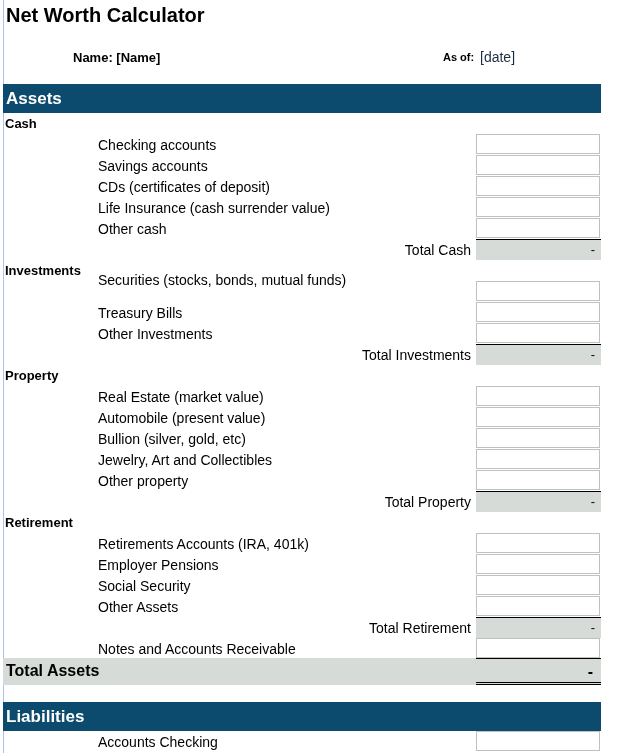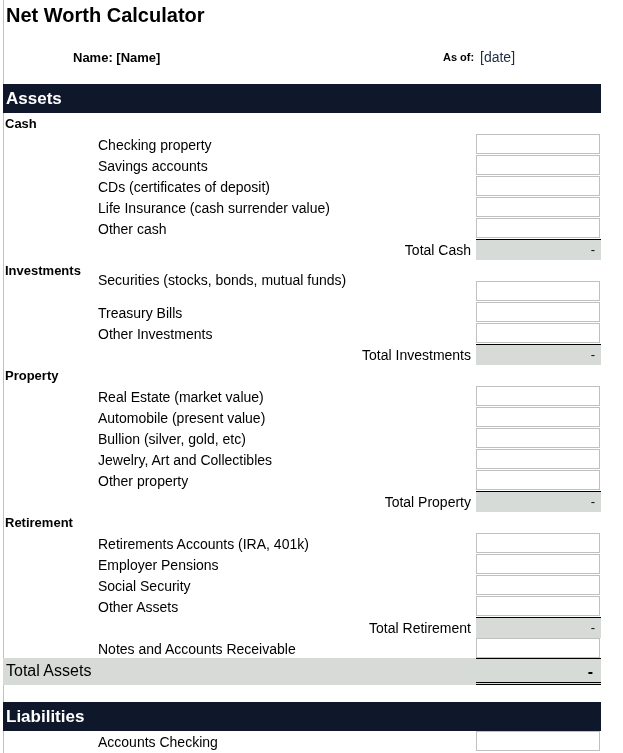--- a/index.html
+++ b/index.html
@@ -3,48 +3,48 @@
 <meta charset="utf-8">
 <style>
   html, body { margin: 0; padding: 0; background: #ffffff; }
   body { width: 623px; height: 753px; overflow: hidden; position: relative;
          font-family: "Liberation Sans", "DejaVu Sans", sans-serif; color: #000; }
   .leftline { position: absolute; left: 0; top: 0; width: 3px; height: 753px; border-right: 1px solid #a9c4e8; background: #fff; }
   .title { position: absolute; left: 6px; top: 4px; font-size: 20px; font-weight: bold; }
   .namelbl { position: absolute; left: 49px; top: 50px; font-size: 13px; font-weight: bold; padding-left: 24px; }
   .asof { position: absolute; left: 443px; top: 51px; font-size: 11px; font-weight: bold; }
   .asofval { position: absolute; left: 480px; top: 49px; font-size: 14px; color: #1f2a44; }
-  .banner { position: absolute; left: 3px; width: 598px; height: 29px; background: #0f172a; color: #fff;
+  .banner { position: absolute; left: 3px; width: 598px; height: 29px; background: #0c4a6e; color: #fff;
             font-size: 17px; font-weight: bold; line-height: 29px; padding-left: 3px; box-sizing: border-box; }
   .cat { position: absolute; left: 5px; font-size: 13px; font-weight: bold; }
   .item { position: absolute; left: 98px; font-size: 14px; }
   .box { position: absolute; left: 476px; width: 124px; height: 20px; border: 1px solid #c0c0c0; background: #fff; box-sizing: border-box; }
   .total { position: absolute; left: 476px; width: 125px; height: 21px; background: #d6dbd8; border-top: 1px solid #000;
            font-size: 13px; text-align: right; padding-right: 6px; box-sizing: border-box; line-height: 20px; }
   .totlbl { position: absolute; right: 152px; font-size: 14px; text-align: right; }
   .grand { position: absolute; left: 3px; top: 658px; width: 598px; height: 27px; background: #d6dbd8; }
-  .grandlbl { position: absolute; left: 6px; top: 662px; font-size: 16px; font-weight: normal; }
+  .grandlbl { position: absolute; left: 6px; top: 662px; font-size: 16px; font-weight: bold; }
   .grandval { position: absolute; left: 476px; top: 658px; width: 125px; height: 27px; border-top: 1px solid #000;
               border-bottom: 3px double #000; text-align: right; padding-right: 8px; box-sizing: border-box;
               font-weight: bold; line-height: 26px; }
 </style>
 </head>
 <body>
 
 <div class="leftline"></div>
 
 <div class="title">Net Worth Calculator</div>
 <div class="namelbl">Name: [Name]</div>
 <div class="asof">As of:</div>
 <div class="asofval">[date]</div>
 
 <div class="banner" style="top:84px">Assets</div>
 
 <div class="cat" style="top:116px">Cash</div>
-<div class="item" style="top:137px">Checking property</div>
+<div class="item" style="top:137px">Checking accounts</div>
 <div class="item" style="top:158px">Savings accounts</div>
 <div class="item" style="top:179px">CDs (certificates of deposit)</div>
 <div class="item" style="top:200px">Life Insurance (cash surrender value)</div>
 <div class="item" style="top:221px">Other cash</div>
 <div class="box" style="top:134px"></div>
 <div class="box" style="top:155px"></div>
 <div class="box" style="top:176px"></div>
 <div class="box" style="top:197px"></div>
 <div class="box" style="top:218px"></div>
 <div class="totlbl" style="top:242px">Total Cash</div>

